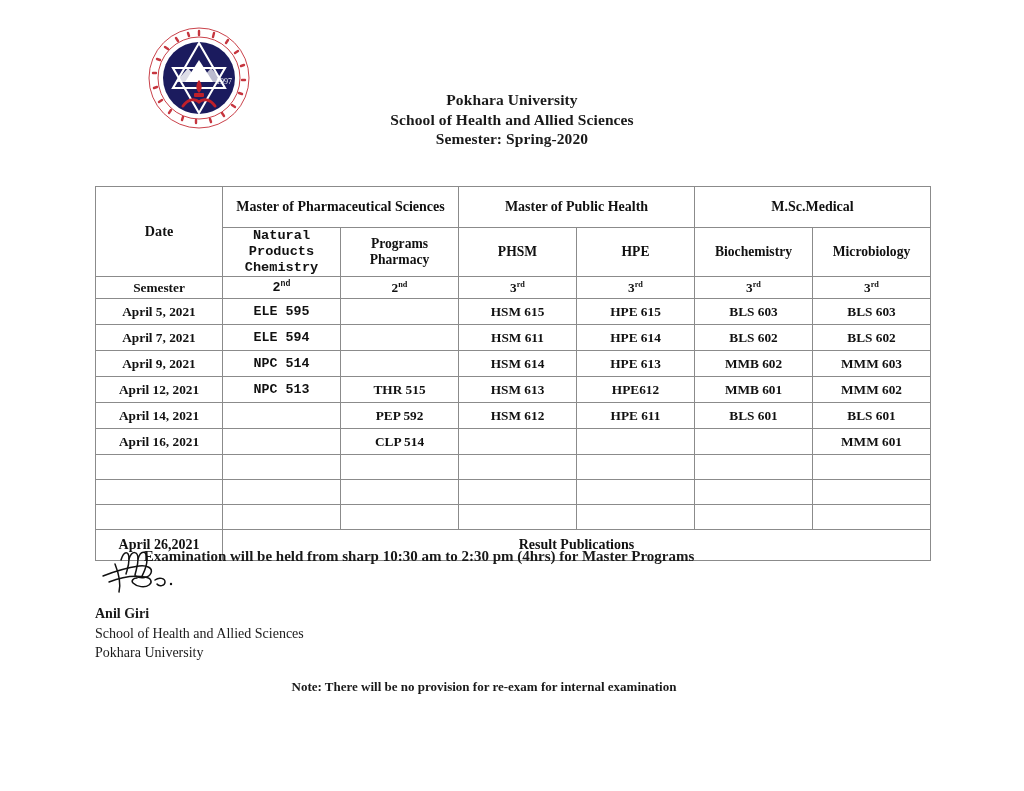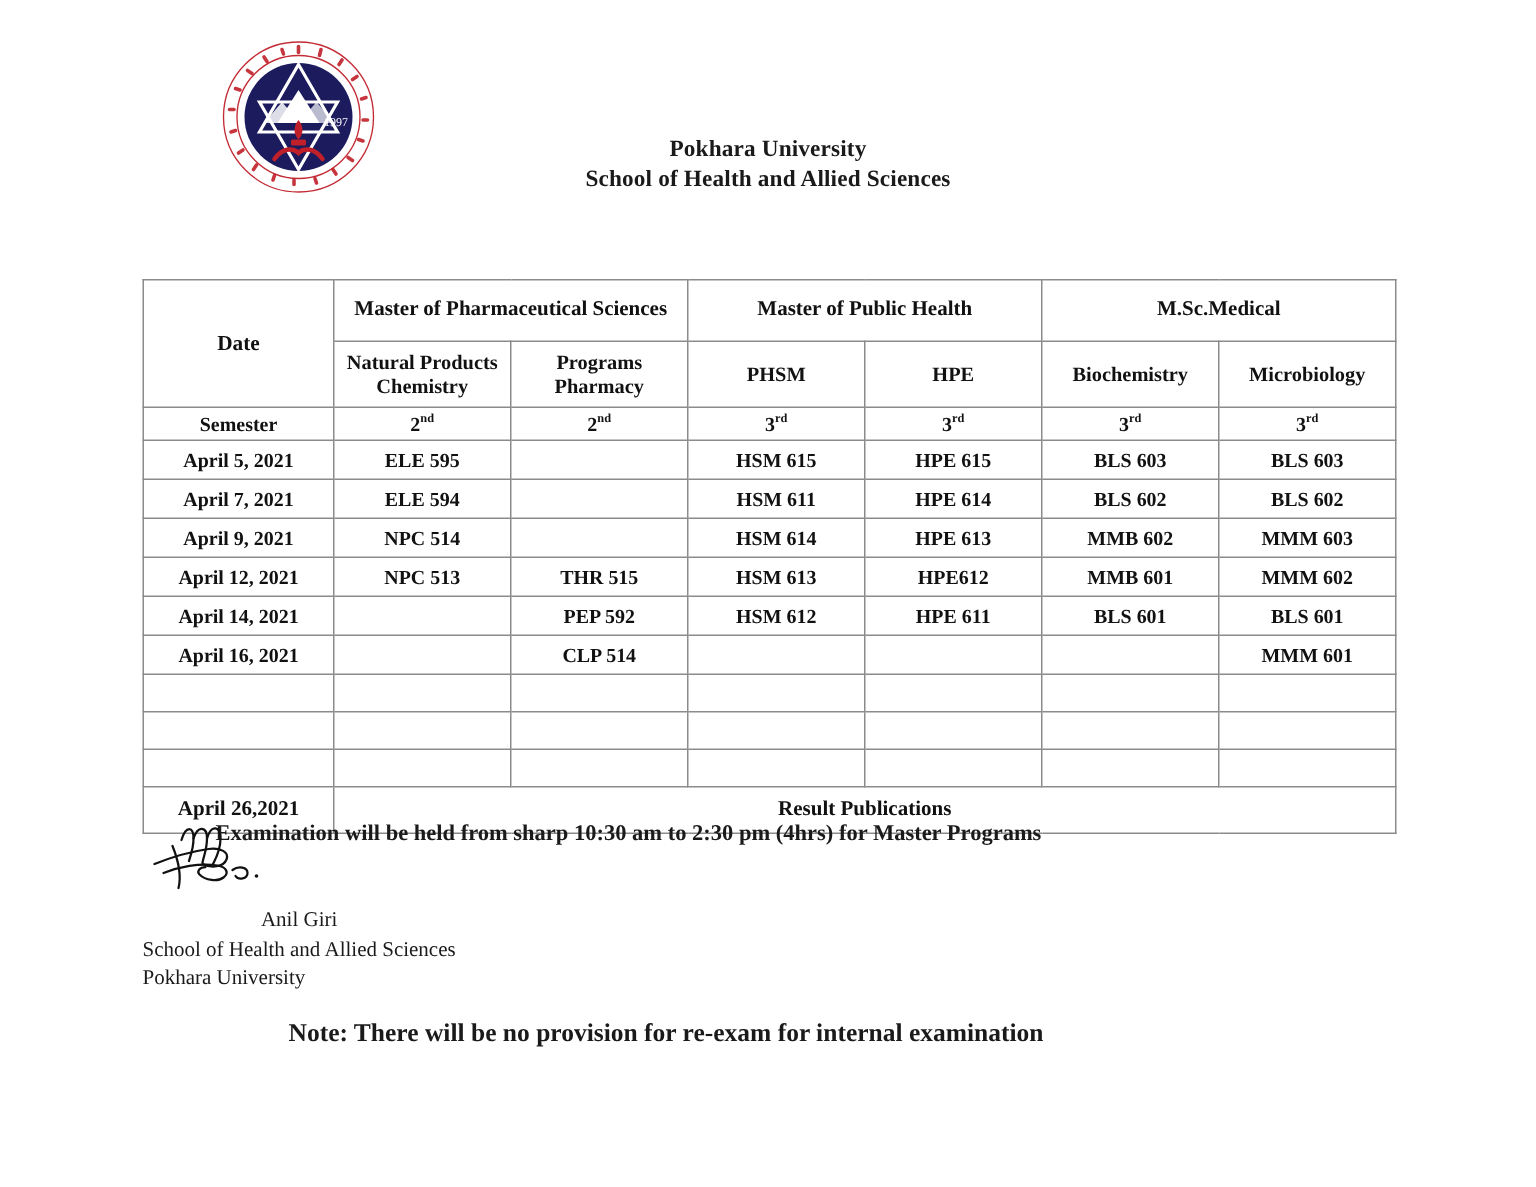--- a/index.html
+++ b/index.html
@@ -57,21 +57,21 @@
     text-align: center;
     vertical-align: middle;
     font-weight: bold;
     color: #111111;
   }
   td.dual-line { line-height: 16px; }
   tr.data-row td { height: 25px; }
   tr.blank-row td { height: 24px; }
   tr.semester-row td { height: 21px; }
   td.col-date { width: 126px; }
-  td.col-npc  { width: 125px; }
+  td.col-npc  { width: 125px; font-family: Liberation Mono, monospace; }
   td.col-clp  { width: 124px; }
   td.col-phsm { width: 108px; }
   td.col-hpe  { width: 128px; }
   td.col-bio  { width: 119px; margin-left: 24px; }
   td.col-mic  { width: 106px; }
   .red-code { color: #cc0000; }
   sup { font-size: 0.62em; vertical-align: super; line-height: 0; }
   td.group-head { height: 40px; font-size: 14px; }
   td.sub-head { height: 43px; font-size: 13.6px; }
   td.date-head { font-size: 14.2px; }
@@ -95,30 +95,31 @@
     height: 52px;
   }
   #signature-svg { display: block; width: 120px; height: 52px; }
   #signer-info {
     position: absolute;
     left: 95px;
     top: 604px;
     font-size: 14px;
     line-height: 19.5px;
   }
-  #signer-info .signer-name { font-weight: normal; text-align: center; }
+  #signer-info .signer-name { font-weight: bold; }
   #signer-info .signer-line { font-weight: normal; }
   #bottom-note {
     position: absolute;
     left: 0;
     top: 679px;
     width: 916px;
     text-align: center;
     font-weight: bold;
-    font-size: 17px;
+    font-size: 13px;
+    padding-left: 40px;
   }
   
   #bottom-note > span { display: inline-block; margin-left: -28px; }
   #exam-time-note > span { display: inline-block; margin-left: -22px; }
 </style>
 </head>
 <body>
 
 <div id="logo-block">
   <svg id="logo-svg" viewBox="0 0 112 112">
@@ -174,20 +175,21 @@
 
     <path d="M40 84 C45 77 52 76 56 80 C60 76 67 77 72 84" stroke="#c0202a" stroke-width="3" fill="none" stroke-linecap="round"></path>
 
     <text x="81" y="62" font-family="'Liberation Serif', serif" font-size="8" fill="#ffffff" text-anchor="middle">1997</text>
   </svg>
 </div>
 
 <div id="doc-header">
   <div class="hline">Pokhara University</div>
   <div class="hline">School of Health and Allied Sciences</div>
+  <div class="hline">Semester: Spring-2020</div>
 </div>
 
 <table id="schedule-table">
   <tbody>
     <tr>
       <td class="col-date date-head" rowspan="2">Date</td>
       <td class="group-head" colspan="2">Master of Pharmaceutical Sciences</td>
       <td class="group-head" colspan="2">Master of Public Health</td>
       <td class="group-head" colspan="2">M.Sc.Medical</td>
     </tr>

